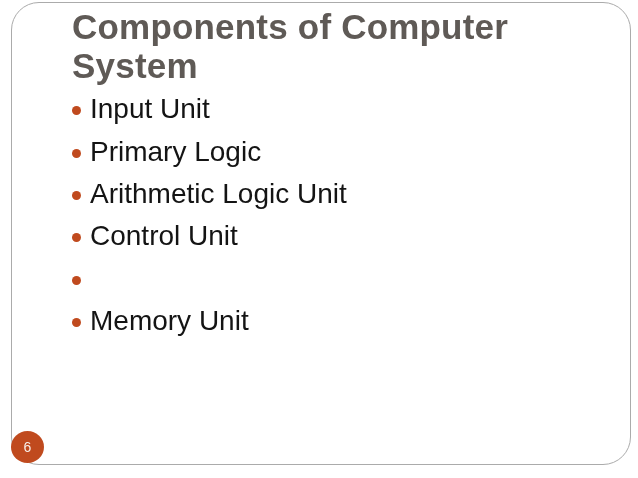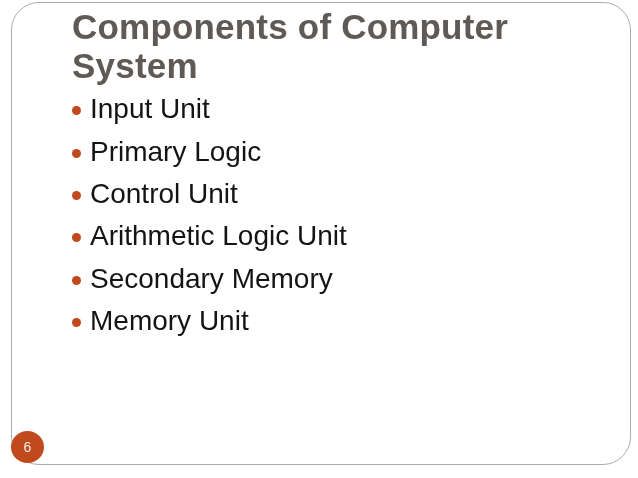--- a/index.html
+++ b/index.html
@@ -92,29 +92,28 @@
     <li>
       <span class="bullet-dot"></span>
       <span>Input Unit</span>
     </li>
     <li>
       <span class="bullet-dot"></span>
       <span>Primary Logic</span>
     </li>
     <li>
       <span class="bullet-dot"></span>
+      <span>Arithmetic Logic Unit</span>
+    </li>
+    <li>
+      <span class="bullet-dot"></span>
       <span>Control Unit</span>
     </li>
     <li>
       <span class="bullet-dot"></span>
-      <span>Arithmetic Logic Unit</span>
-    </li>
-    <li>
-      <span class="bullet-dot"></span>
-      <span>Secondary Memory</span>
     </li>
     <li>
       <span class="bullet-dot"></span>
       <span>Memory Unit</span>
     </li>
   </ul>
 
   <div class="page-badge">
     <span>6</span>
   </div>

